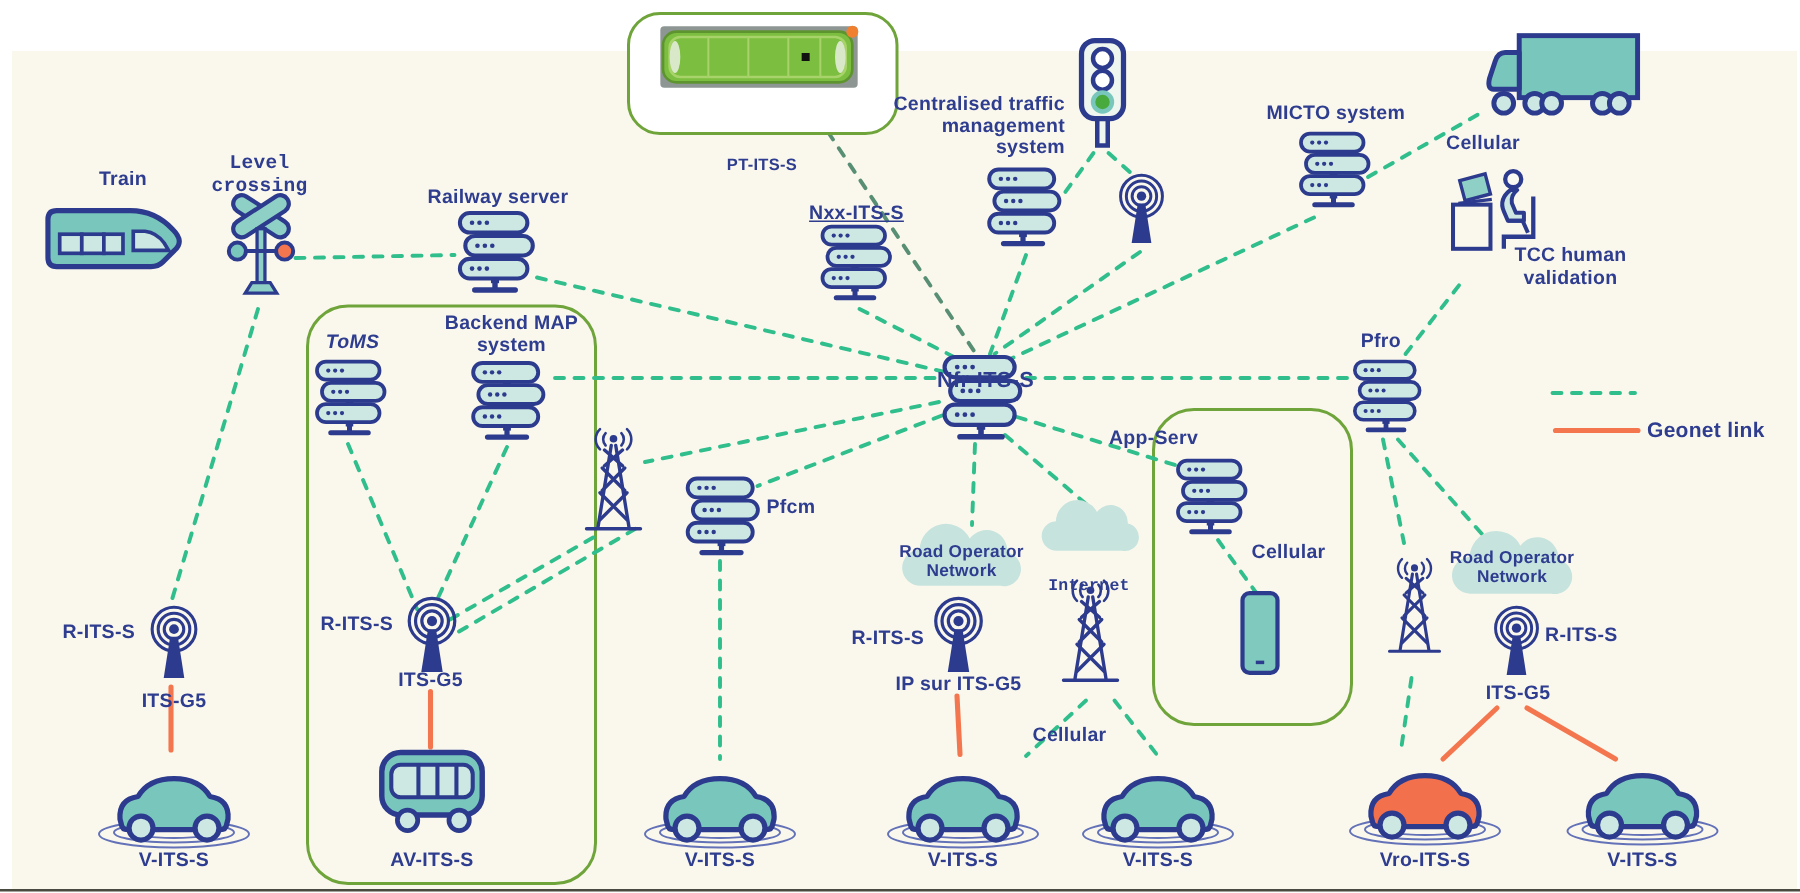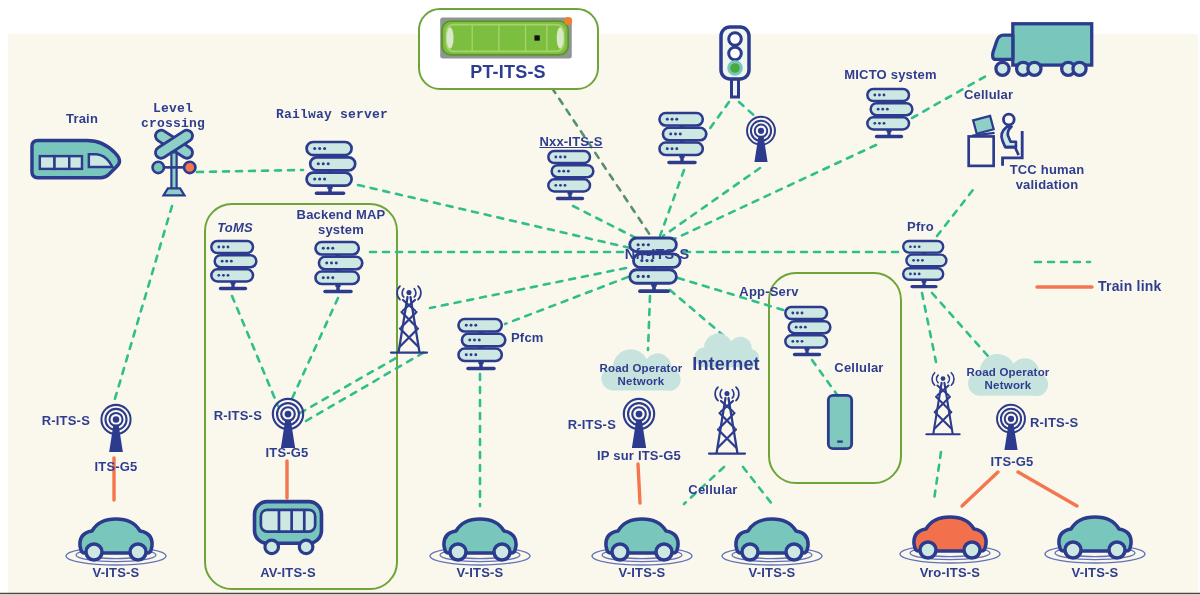--- a/index.html
+++ b/index.html
@@ -6,21 +6,21 @@
   .canvas{position:relative;width:1200px;height:595px;background:#fff;overflow:hidden;
           font-family:"Liberation Sans",sans-serif;}
   .paper{position:absolute;left:8px;top:34px;width:1190px;height:560px;background:#FAF8EC;}
   .links{position:absolute;left:0;top:0;width:1200px;height:595px;z-index:2;}
   .gbox{position:absolute;border:2px solid #6FA43B;border-radius:28px;z-index:1;}
   .card{position:absolute;border:2px solid #6FA43B;border-radius:22px;background:#fff;z-index:3;}
   .node{position:absolute;z-index:3;}
   .lbl{position:absolute;z-index:4;font-weight:700;font-size:13px;line-height:1.12;
        color:#2E3D8F;text-align:center;letter-spacing:.2px;}
   .lbl.sm{font-size:11.5px;}
-  .lbl.md{font-size:18px;}
+  .lbl.md{font-size:11px;margin-top:42px;}
   .lbl.lg{font-size:14.5px;}
   .lbl.left{text-align:left;}
   .lbl.right{text-align:right;}
   .lk{stroke:#2FBE8C;stroke-width:2.6;stroke-dasharray:6 7;stroke-linecap:round;fill:none;}
   .lkd{stroke:#588F74;stroke-width:2.6;stroke-dasharray:6 7;stroke-linecap:round;fill:none;}
   .geo{stroke:#F4764E;stroke-width:3.4;stroke-linecap:round;fill:none;}
 </style>
 </head>
 <body>
 
@@ -311,46 +311,47 @@
     </svg>
   <svg class="node" style="left:894px;top:492px;width:112px;height:80px;color:#F2714C">
       <use href="#s-car" width="100%" height="100%"></use>
     </svg>
   <svg class="node" style="left:1039px;top:492px;width:112px;height:80px;color:#79C7BC">
       <use href="#s-car" width="100%" height="100%"></use>
     </svg>
 
   <div class="lbl" style="left:40px;top:112px;width:84px;">Train</div>
   <div class="lbl" style="left:118px;top:102px;width:110px;font-family:Liberation Mono, monospace;">Level crossing</div>
-  <div class="lbl" style="left:272px;top:108px;width:120px;font-family:Liberation Mono, monospace;">Railway server</div>
+  <div class="lbl" style="left:272px;top:124px;width:120px;">Railway server</div>
   <div class="lbl md" style="left:438px;top:62px;width:140px;z-index:4;">PT-ITS-S</div>
   <div class="lbl" style="left:535px;top:135px;width:72px;text-decoration:underline;">Nxx-ITS-S</div>
+  <div class="lbl right" style="left:585px;top:62px;width:125px;">Centralised traffic management system</div>
   <div class="lbl" style="left:843px;top:68px;width:95px;">MICTO system</div>
   <div class="lbl left" style="left:964px;top:88px;width:60px;">Cellular</div>
   <div class="lbl" style="left:988px;top:163px;width:118px;">TCC human validation</div>
   <div class="lbl lg" style="left:618px;top:219px;width:78px;margin-top:27px;">Nfr-ITS-S</div>
   <div class="lbl" style="left:898px;top:220px;width:45px;text-align:center;">Pfro</div>
   <div class="lbl" style="left:210px;top:221px;width:50px;font-style:italic;">ToMS</div>
   <div class="lbl" style="left:295px;top:208px;width:92px;">Backend MAP system</div>
   <div class="lbl left" style="left:511px;top:331px;width:45px;">Pfcm</div>
   <div class="lbl right" style="left:34px;top:414px;width:56px;">R-ITS-S</div>
   <div class="lbl" style="left:88px;top:460px;width:56px;">ITS-G5</div>
   <div class="lbl right" style="left:208px;top:409px;width:54px;">R-ITS-S</div>
   <div class="lbl" style="left:259px;top:446px;width:56px;">ITS-G5</div>
   <div class="lbl sm" style="left:594px;top:362px;width:94px;">Road Operator Network</div>
-  <div class="lbl md" style="left:691px;top:354px;width:70px;">Internet</div>
+  <div class="lbl md" style="left:691px;top:343px;width:70px;font-family:Liberation Mono, monospace;">Internet</div>
   <div class="lbl right" style="left:562px;top:418px;width:54px;">R-ITS-S</div>
   <div class="lbl" style="left:592px;top:449px;width:94px;">IP sur ITS-G5</div>
   <div class="lbl" style="left:684px;top:483px;width:58px;">Cellular</div>
   <div class="lbl" style="left:736px;top:285px;width:66px;">App-Serv</div>
   <div class="lbl" style="left:831px;top:361px;width:56px;">Cellular</div>
   <div class="lbl sm" style="left:964px;top:366px;width:88px;">Road Operator Network</div>
   <div class="lbl left" style="left:1030px;top:416px;width:54px;">R-ITS-S</div>
   <div class="lbl" style="left:983px;top:455px;width:58px;">ITS-G5</div>
   <div class="lbl" style="left:71px;top:566px;width:90px;">V-ITS-S</div>
   <div class="lbl" style="left:243px;top:566px;width:90px;">AV-ITS-S</div>
   <div class="lbl" style="left:435px;top:566px;width:90px;">V-ITS-S</div>
   <div class="lbl" style="left:597px;top:566px;width:90px;">V-ITS-S</div>
   <div class="lbl" style="left:727px;top:566px;width:90px;">V-ITS-S</div>
   <div class="lbl" style="left:905px;top:566px;width:90px;">Vro-ITS-S</div>
   <div class="lbl" style="left:1050px;top:566px;width:90px;">V-ITS-S</div>
-  <div class="lbl left" style="left:1098px;top:279px;width:102px;font-size:14px;">Train link</div>
+  <div class="lbl left" style="left:1098px;top:279px;width:102px;font-size:14px;">Geonet link</div>
 </div>
 
 </body></html>

